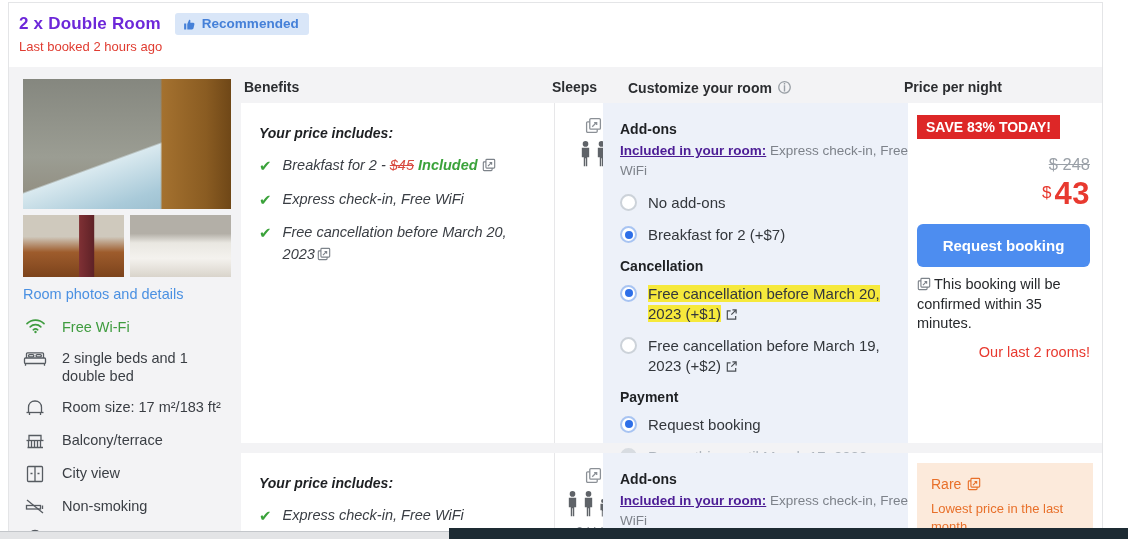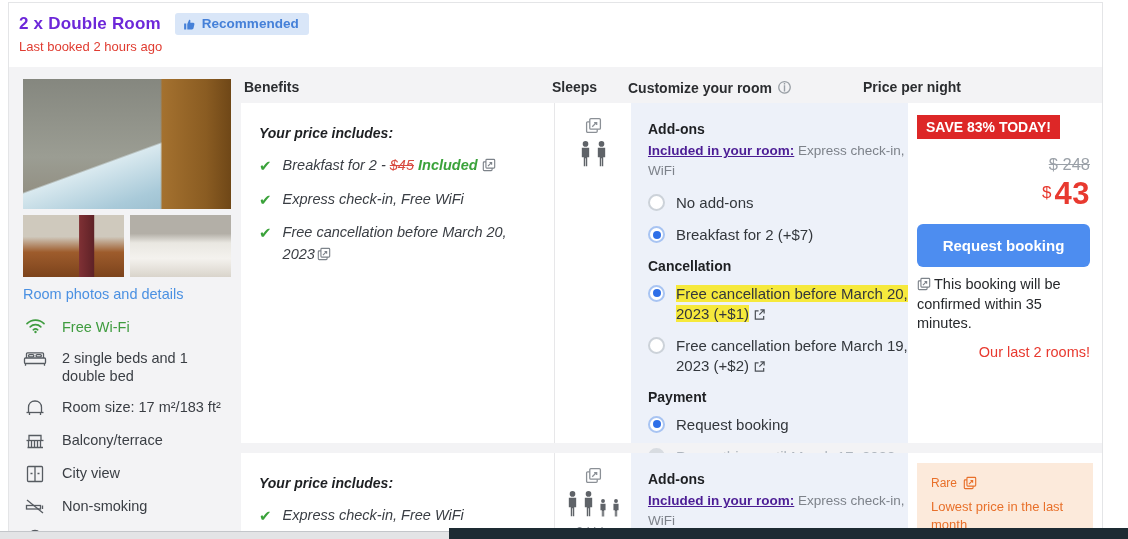--- a/index.html
+++ b/index.html
@@ -13,21 +13,21 @@
   .rec-badge{display:inline-flex;align-items:flex-end;gap:6px;background:#d9e6f8;color:#4580d8;font-size:13.5px;font-weight:bold;padding:3px 10px 4px 8px;border-radius:3px;}
   .last-booked{margin-top:4px;font-size:13px;color:#e03c31;}
   
   .body{position:absolute;left:0;top:64px;width:1093px;height:556px;background:#f3f3f5;}
   .colhdr{position:absolute;top:12px;font-size:14px;font-weight:bold;color:#2b2d30;}
   .cell{position:absolute;box-sizing:border-box;}
   .r1{top:36px;height:340px;}
   .r2{top:386px;height:210px;}
   .c-ben{left:232px;width:313px;background:#fff;}
   .c-slp{left:545px;width:77px;background:#fff;border-left:1px solid #e7e7e9;}
-  .c-cus{left:622px;width:324px;background:#edf1f9;}
+  .c-cus{left:594px;width:324px;background:#edf1f9;}
   .c-prc{left:899px;width:194px;background:#fff;}
   
   .photos{position:absolute;left:14px;top:12px;width:208px;}
   .ph-lg{width:208px;height:130px;background:
       linear-gradient(90deg,rgba(0,0,0,0) 66%,#a4712f 67%,#8a5c22 88%,#6f4717 100%),
       linear-gradient(160deg,rgba(0,0,0,0) 55%,#d9e9ef 56%,#a9cad9 78%,#8fb4c6 100%),
       linear-gradient(#85877f,#9b9d93 60%,#8f8a7c);}
   .ph-row{display:flex;gap:6px;margin-top:6px;}
   .ph-sm{width:101px;height:62px;}
   .ph-s1{background:
@@ -68,21 +68,21 @@
   .prc-inner{padding:12px 12px 0 9px;}
   .save{display:inline-block;background:#dd2727;color:#fff;font-size:14px;font-weight:bold;padding:4px 9px;}
   .old-p{margin-top:16px;text-align:right;font-size:16.5px;color:#9ba1a8;text-decoration:line-through;}
   .new-p{text-align:right;color:#e8392f;margin-top:2px;}
   .new-p .cur{font-size:17px;vertical-align:6px;margin-right:3px;}
   .new-p .amt{font-size:31px;font-weight:800;letter-spacing:.5px;}
   .book-btn{margin-top:12px;width:173px;height:43px;background:#4d8df0;border:none;border-radius:6px;color:#fff;font-size:15px;font-weight:bold;font-family:inherit;cursor:pointer;}
   .note{margin-top:8px;font-size:14.5px;color:#26282b;line-height:1.35;}
   .urgency{margin-top:10px;text-align:right;font-size:14.5px;color:#e8392f;}
   .rare-box{margin:10px 9px 0 9px;background:#fceadb;padding:13px 14px;height:150px;box-sizing:border-box;}
-  .rare-t{font-size:12px;color:#e8702a;display:flex;align-items:flex-start;gap:6px;}
+  .rare-t{font-size:14px;color:#e8702a;display:flex;align-items:center;gap:6px;}
   .rare-n{margin-top:8px;font-size:13px;color:#e8702a;line-height:1.4;}
   
   .bar-light{position:absolute;left:0;top:531px;width:449px;height:8px;background:#e3e4e6;border-top:1px solid #c3c6ca;z-index:5;}
   .bar-dark{position:absolute;left:449px;top:528px;width:679px;height:11px;background:#1d2b33;z-index:5;}
   svg{display:block;}
 </style>
 </head>
 <body>
 
 <div class="stage">
@@ -104,21 +104,21 @@
     </div>
 
     <div class="body">
 
       <div class="colhdr" style="left:235px;">Benefits</div>
       <div class="colhdr" style="left:543px;">Sleeps</div>
       <div class="colhdr" style="left:619px;display:flex;align-items:center;gap:6px;">
         <span>Customize your room</span>
         <span style="color:#9aa0a6;font-size:13px;">ⓘ</span>
       </div>
-      <div class="colhdr" style="left:854px;">Price per night</div>
+      <div class="colhdr" style="left:895px;">Price per night</div>
 
       <div class="photos">
         <div class="ph-lg"></div>
         <div class="ph-row">
           <div class="ph-sm ph-s1"></div>
           <div class="ph-sm ph-s2"></div>
         </div>
         <div class="ph-link">Room photos and details</div>
 
         <div class="amen">

